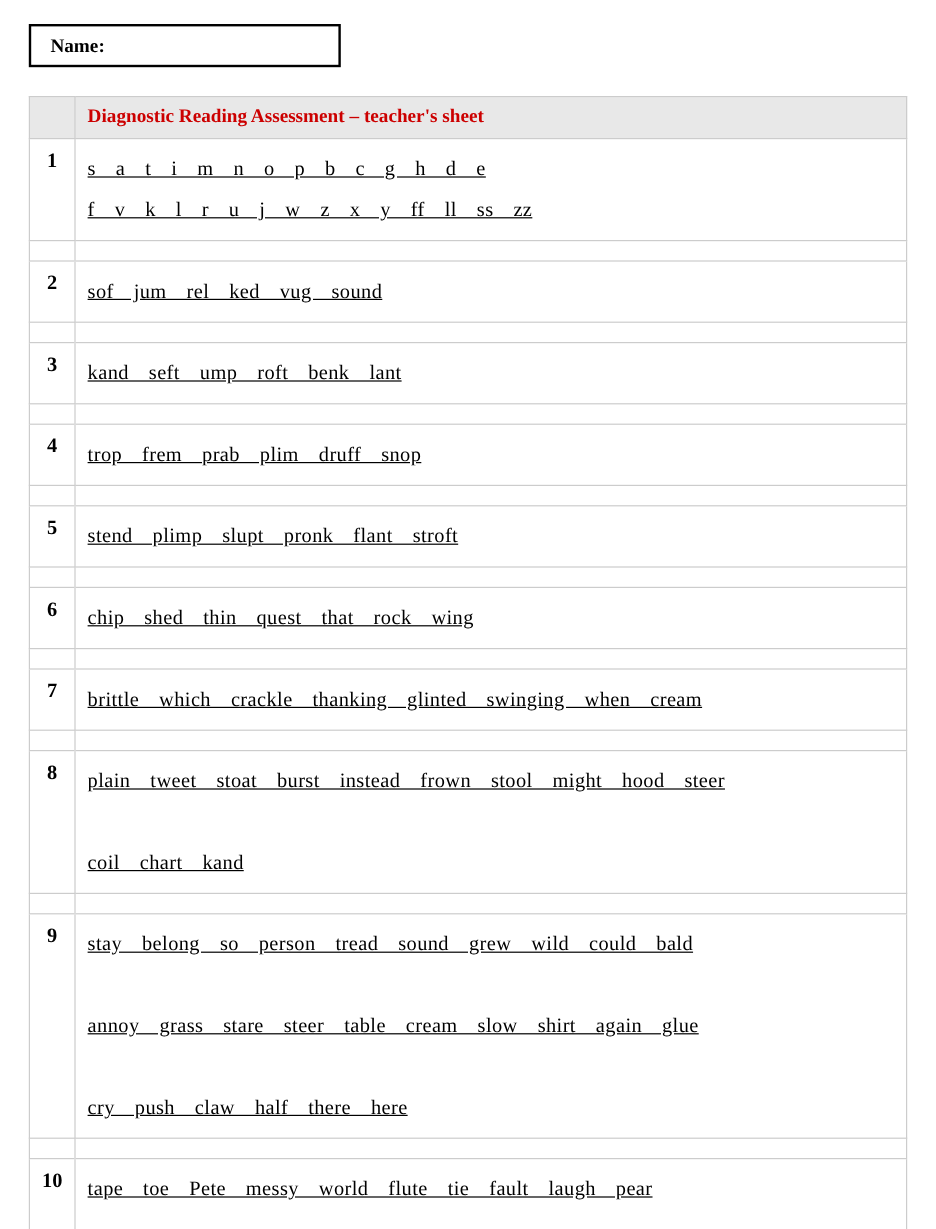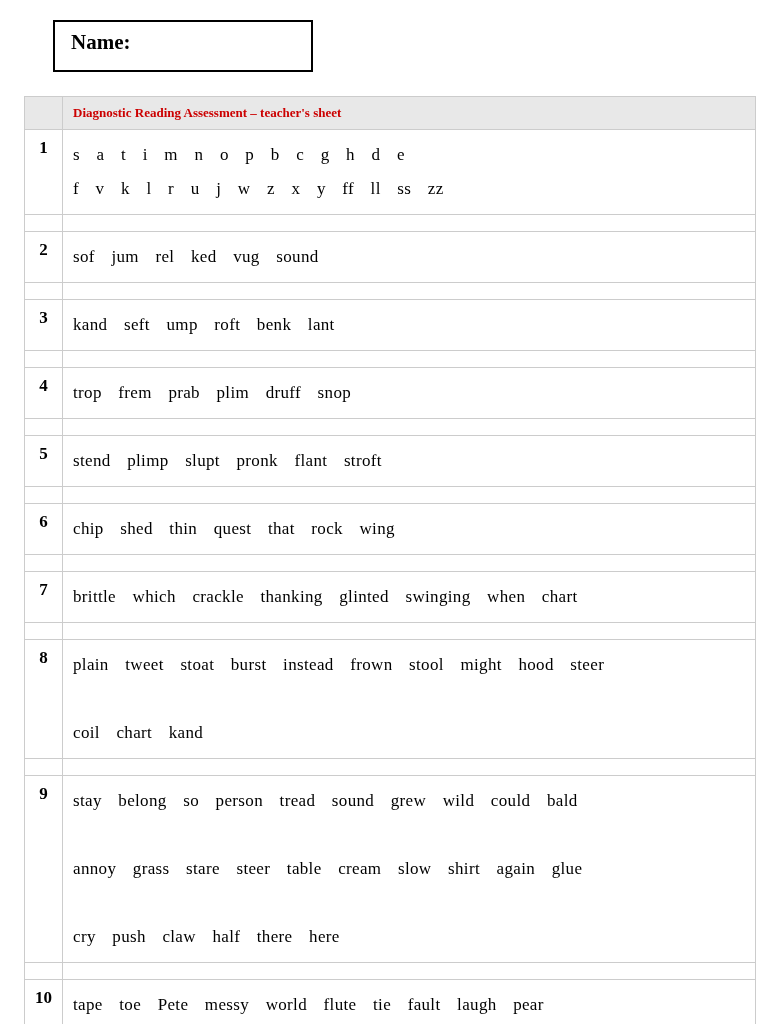--- a/index.html
+++ b/index.html
@@ -13,25 +13,24 @@
 
     .header-row {
       display: flex;
       gap: 30px;
       margin-bottom: 24px;
     }
 
     .header-box {
       border: 2px solid #000;
       padding: 8px 16px;
-      font-size: 21px;
+      font-size: 16px;
       font-weight: bold;
       min-width: 260px;
-      height: 52px;
-      margin-left: 29px;
+      height: 36px;
     }
 
     .assessment-table {
       width: 100%;
       border-collapse: collapse;
       font-size: 17px;
     }
 
     .assessment-table td {
       border: 1px solid #ccc;
@@ -50,28 +49,29 @@
       width: 32px;
       font-weight: bold;
       color: #000;
       text-align: center;
       vertical-align: middle;
     }
 
     .title-cell {
       color: #cc0000;
       font-weight: bold;
-      font-size: 13px;
+      font-size: 16px;
       padding: 8px 10px;
     }
 
     .words {
       line-height: 2.0;
       letter-spacing: 0.02em;
       word-spacing: 12px;
+      text-decoration: underline;
     }
 
     .spacer-row td {
       height: 6px;
       background: #fff !important;
       border-left: 1px solid #ccc;
       border-right: 1px solid #ccc;
       border-top: none;
       border-bottom: none;
     }
@@ -135,21 +135,21 @@
       <tr>
         <td class="row-num">6</td>
         <td class="words"><span>chip    shed    thin    quest    that    rock    wing</span></td>
       </tr>
       <tr class="spacer-row">
         <td></td>
         <td></td>
       </tr>
       <tr>
         <td class="row-num">7</td>
-        <td class="words"><span>brittle    which    crackle    thanking    glinted    swinging    when    chart</span></td>
+        <td class="words"><span>brittle    which    crackle    thanking    glinted    swinging    when    cream</span></td>
       </tr>
       <tr class="spacer-row">
         <td></td>
         <td></td>
       </tr>
       <tr>
         <td class="row-num">8</td>
         <td class="words"><span>plain    tweet    stoat    burst    instead    frown    stool    might    hood    steer</span><br><br><span>coil    chart    kand</span></td>
       </tr>
       <tr class="spacer-row">

